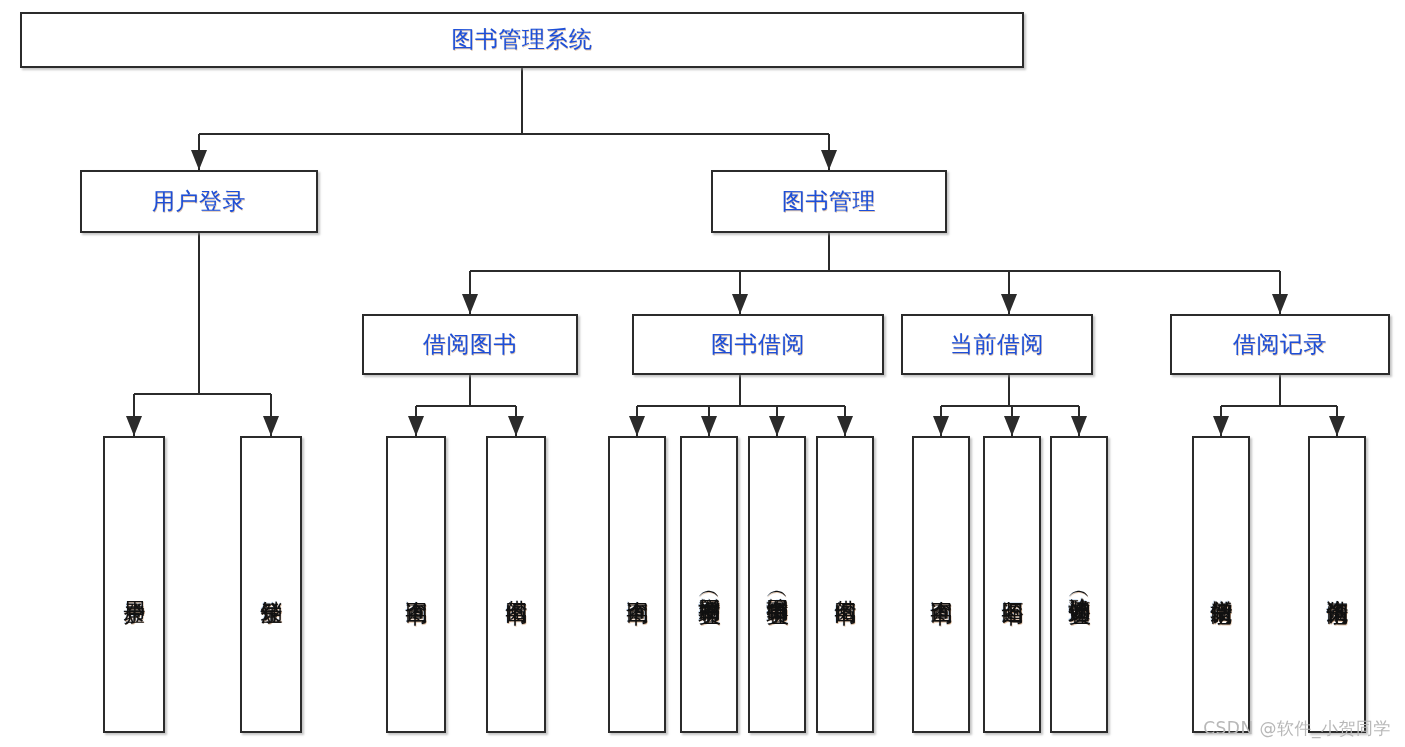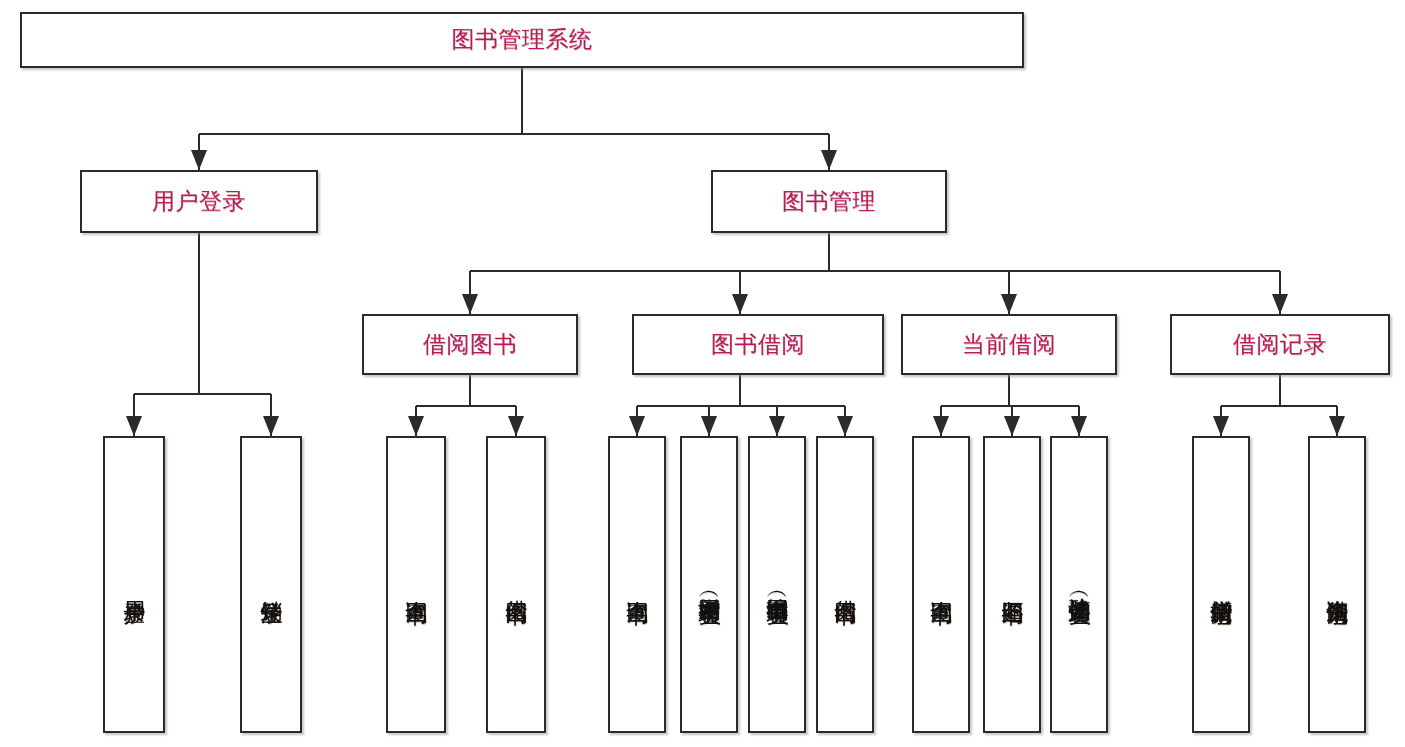--- a/index.html
+++ b/index.html
@@ -36,21 +36,21 @@
     background: #ffffff;
     border: 2.5px solid #2b2b2b;
     box-shadow: 2px 2px 2px rgba(150,150,150,0.55);
   }
   .node-label-h {
     position: absolute;
     left: 0; top: 0; right: 0; bottom: 0;
     display: flex;
     align-items: center;
     justify-content: center;
-    color: #be185d;
+    color: #1d4ed8;
     font-size: 23px;
     line-height: 1.1;
     letter-spacing: 0.5px;
     white-space: nowrap;
     text-shadow: 0.6px 0.6px 0 rgba(190,130,80,0.45), -0.4px -0.4px 0 rgba(120,170,220,0.35);
   }
   .node-label-v {
     position: absolute;
     left: 0; top: 0; right: 0; bottom: 0;
     display: flex;
@@ -142,21 +142,21 @@
       </div>
       <div class="node-box" style="left: 711px; top: 170px; width: 236px; height: 63px; padding-left: 24px;">
         <div class="node-label-h">图书管理</div>
       </div>
       <div class="node-box" style="left: 362px; top: 314px; width: 216px; height: 61px;">
         <div class="node-label-h">借阅图书</div>
       </div>
       <div class="node-box" style="left: 632px; top: 314px; width: 252px; height: 61px;">
         <div class="node-label-h">图书借阅</div>
       </div>
-      <div class="node-box" style="left: 901px; top: 314px; width: 216px; height: 61px; padding-left: 40px;">
+      <div class="node-box" style="left: 901px; top: 314px; width: 192px; height: 61px; padding-left: 40px;">
         <div class="node-label-h">当前借阅</div>
       </div>
       <div class="node-box" style="left: 1170px; top: 314px; width: 220px; height: 61px;">
         <div class="node-label-h">借阅记录</div>
       </div>
       <div class="node-box" style="left: 103px; top: 436px; width: 62px; height: 297px;">
         <div class="node-label-v">用户登录</div>
       </div>
       <div class="node-box" style="left: 240px; top: 436px; width: 62px; height: 297px;">
         <div class="node-label-v">注销登录</div>
@@ -188,13 +188,14 @@
       <div class="node-box" style="left: 1050px; top: 436px; width: 58px; height: 297px;">
         <div class="node-label-v">确认归还（管理员）</div>
       </div>
       <div class="node-box" style="left: 1192px; top: 436px; width: 58px; height: 297px;">
         <div class="node-label-v">新增借阅记录</div>
       </div>
       <div class="node-box" style="left: 1308px; top: 436px; width: 58px; height: 297px;">
         <div class="node-label-v">查询借阅记录</div>
       </div>
     </div>
+  <div class="watermark">CSDN @软件_小贺同学</div>
 </div>
 
 </body></html>

